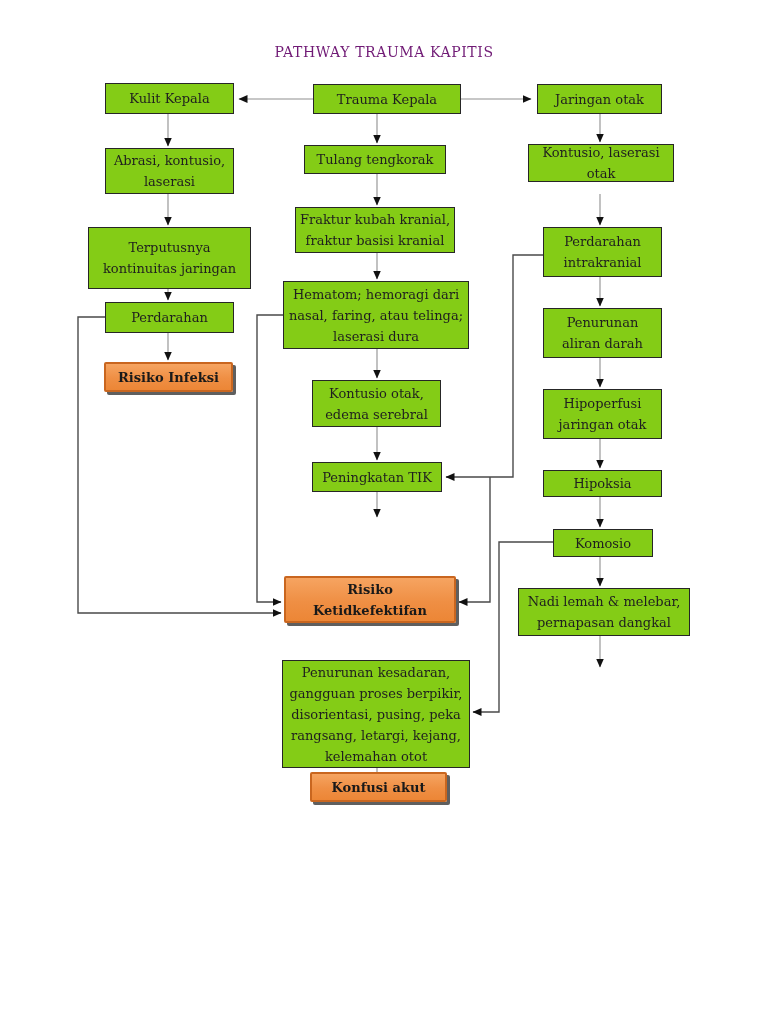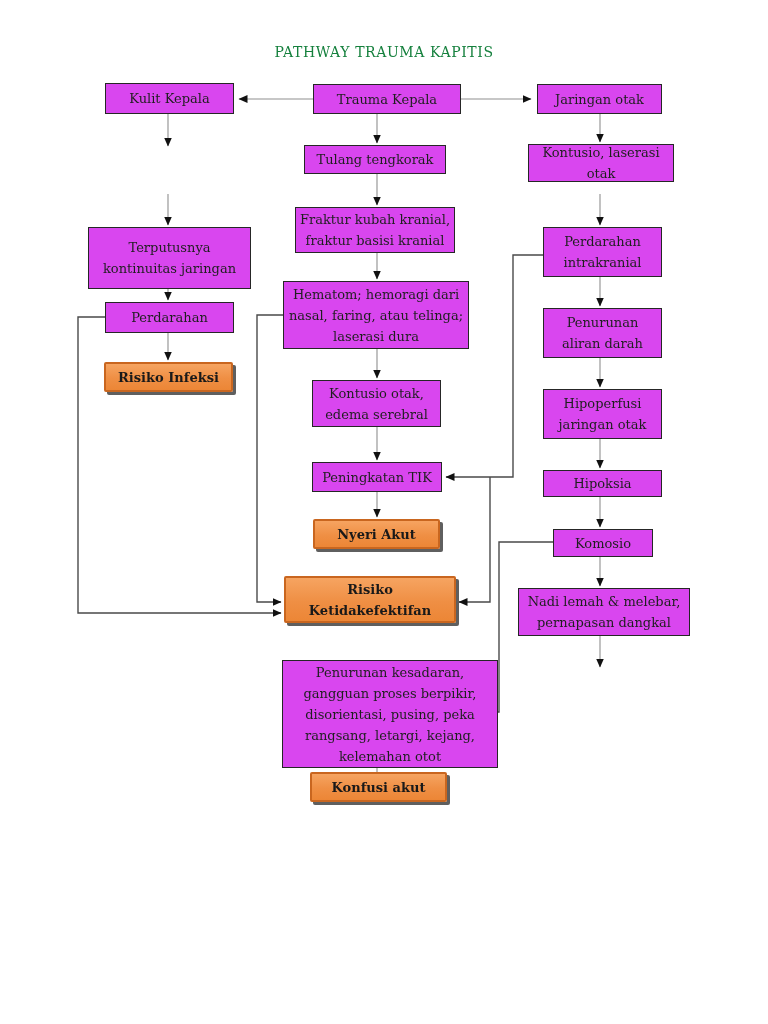--- a/index.html
+++ b/index.html
@@ -14,29 +14,29 @@
     overflow: hidden;
   }
   .title {
     position: absolute;
     top: 44px;
     left: 0;
     width: 768px;
     text-align: center;
     font-size: 14px;
     letter-spacing: 0.6px;
-    color: #15803d;
+    color: #701a75;
   }
   .box {
     position: absolute;
     display: flex;
     align-items: center;
     justify-content: center;
     text-align: center;
-    background: #d946ef;
+    background: #84cc16;
     border: 1.5px solid #262626;
     font-size: 13px;
     line-height: 21px;
     white-space: pre-line;
     padding: 1px 3px;
   }
   .box--accent {
     background: linear-gradient(to bottom, #f6a461 0%, #ef8f44 55%, #ec8636 100%);
     border: 2px solid #c9661f;
     border-radius: 2px;
@@ -96,38 +96,39 @@
     <path class="edge-elbow" d="M283,315 L257,315 L257,602 L281,602" marker-end="url(#arr)"></path>
     <path class="edge-elbow" d="M543,255 L513,255 L513,477 L446,477" marker-end="url(#arr)"></path>
     <path class="edge-elbow" d="M490,477 L490,602 L459,602" marker-end="url(#arr)"></path>
     <path class="edge-elbow" d="M553,542 L499,542 L499,712 L473,712" marker-end="url(#arr)"></path>
   </svg>
 
   <div class="box" style="left:105px;top:83px;width:129px;height:31px">Kulit Kepala</div>
   <div class="box" style="left:313px;top:84px;width:148px;height:30px">Trauma Kepala</div>
   <div class="box" style="left:537px;top:84px;width:125px;height:30px">Jaringan otak</div>
 
+  <div class="box" style="left:105px;top:148px;width:129px;height:46px">Abrasi, kontusio,
+laserasi</div>
   <div class="box" style="left:88px;top:227px;width:163px;height:62px">Terputusnya
 kontinuitas jaringan</div>
   <div class="box" style="left:105px;top:302px;width:129px;height:31px">Perdarahan</div>
   <div class="box box--accent" style="left:104px;top:362px;width:129px;height:30px">Risiko Infeksi</div>
 
   <div class="box" style="left:304px;top:145px;width:142px;height:29px">Tulang tengkorak</div>
   <div class="box" style="left:295px;top:207px;width:160px;height:46px">Fraktur kubah kranial,
 fraktur basisi kranial</div>
   <div class="box" style="left:283px;top:281px;width:186px;height:68px">Hematom; hemoragi dari
 nasal, faring, atau telinga;
 laserasi dura</div>
   <div class="box" style="left:312px;top:380px;width:129px;height:47px">Kontusio otak,
 edema serebral</div>
   <div class="box" style="left:312px;top:462px;width:130px;height:30px">Peningkatan TIK</div>
-  <div class="box box--accent" style="left:313px;top:519px;width:127px;height:30px">Nyeri Akut</div>
   <div class="box box--accent" style="left:284px;top:576px;width:172px;height:47px">Risiko
-Ketidakefektifan</div>
-  <div class="box" style="left:282px;top:660px;width:216px;height:108px">Penurunan kesadaran,
+Ketidkefektifan</div>
+  <div class="box" style="left:282px;top:660px;width:188px;height:108px">Penurunan kesadaran,
 gangguan proses berpikir,
 disorientasi, pusing, peka
 rangsang, letargi, kejang,
 kelemahan otot</div>
   <div class="box box--accent" style="left:310px;top:772px;width:137px;height:30px">Konfusi akut</div>
 
   <div class="box" style="left:528px;top:144px;width:146px;height:38px">Kontusio, laserasi
 otak</div>
   <div class="box" style="left:543px;top:227px;width:119px;height:50px">Perdarahan
 intrakranial</div>

